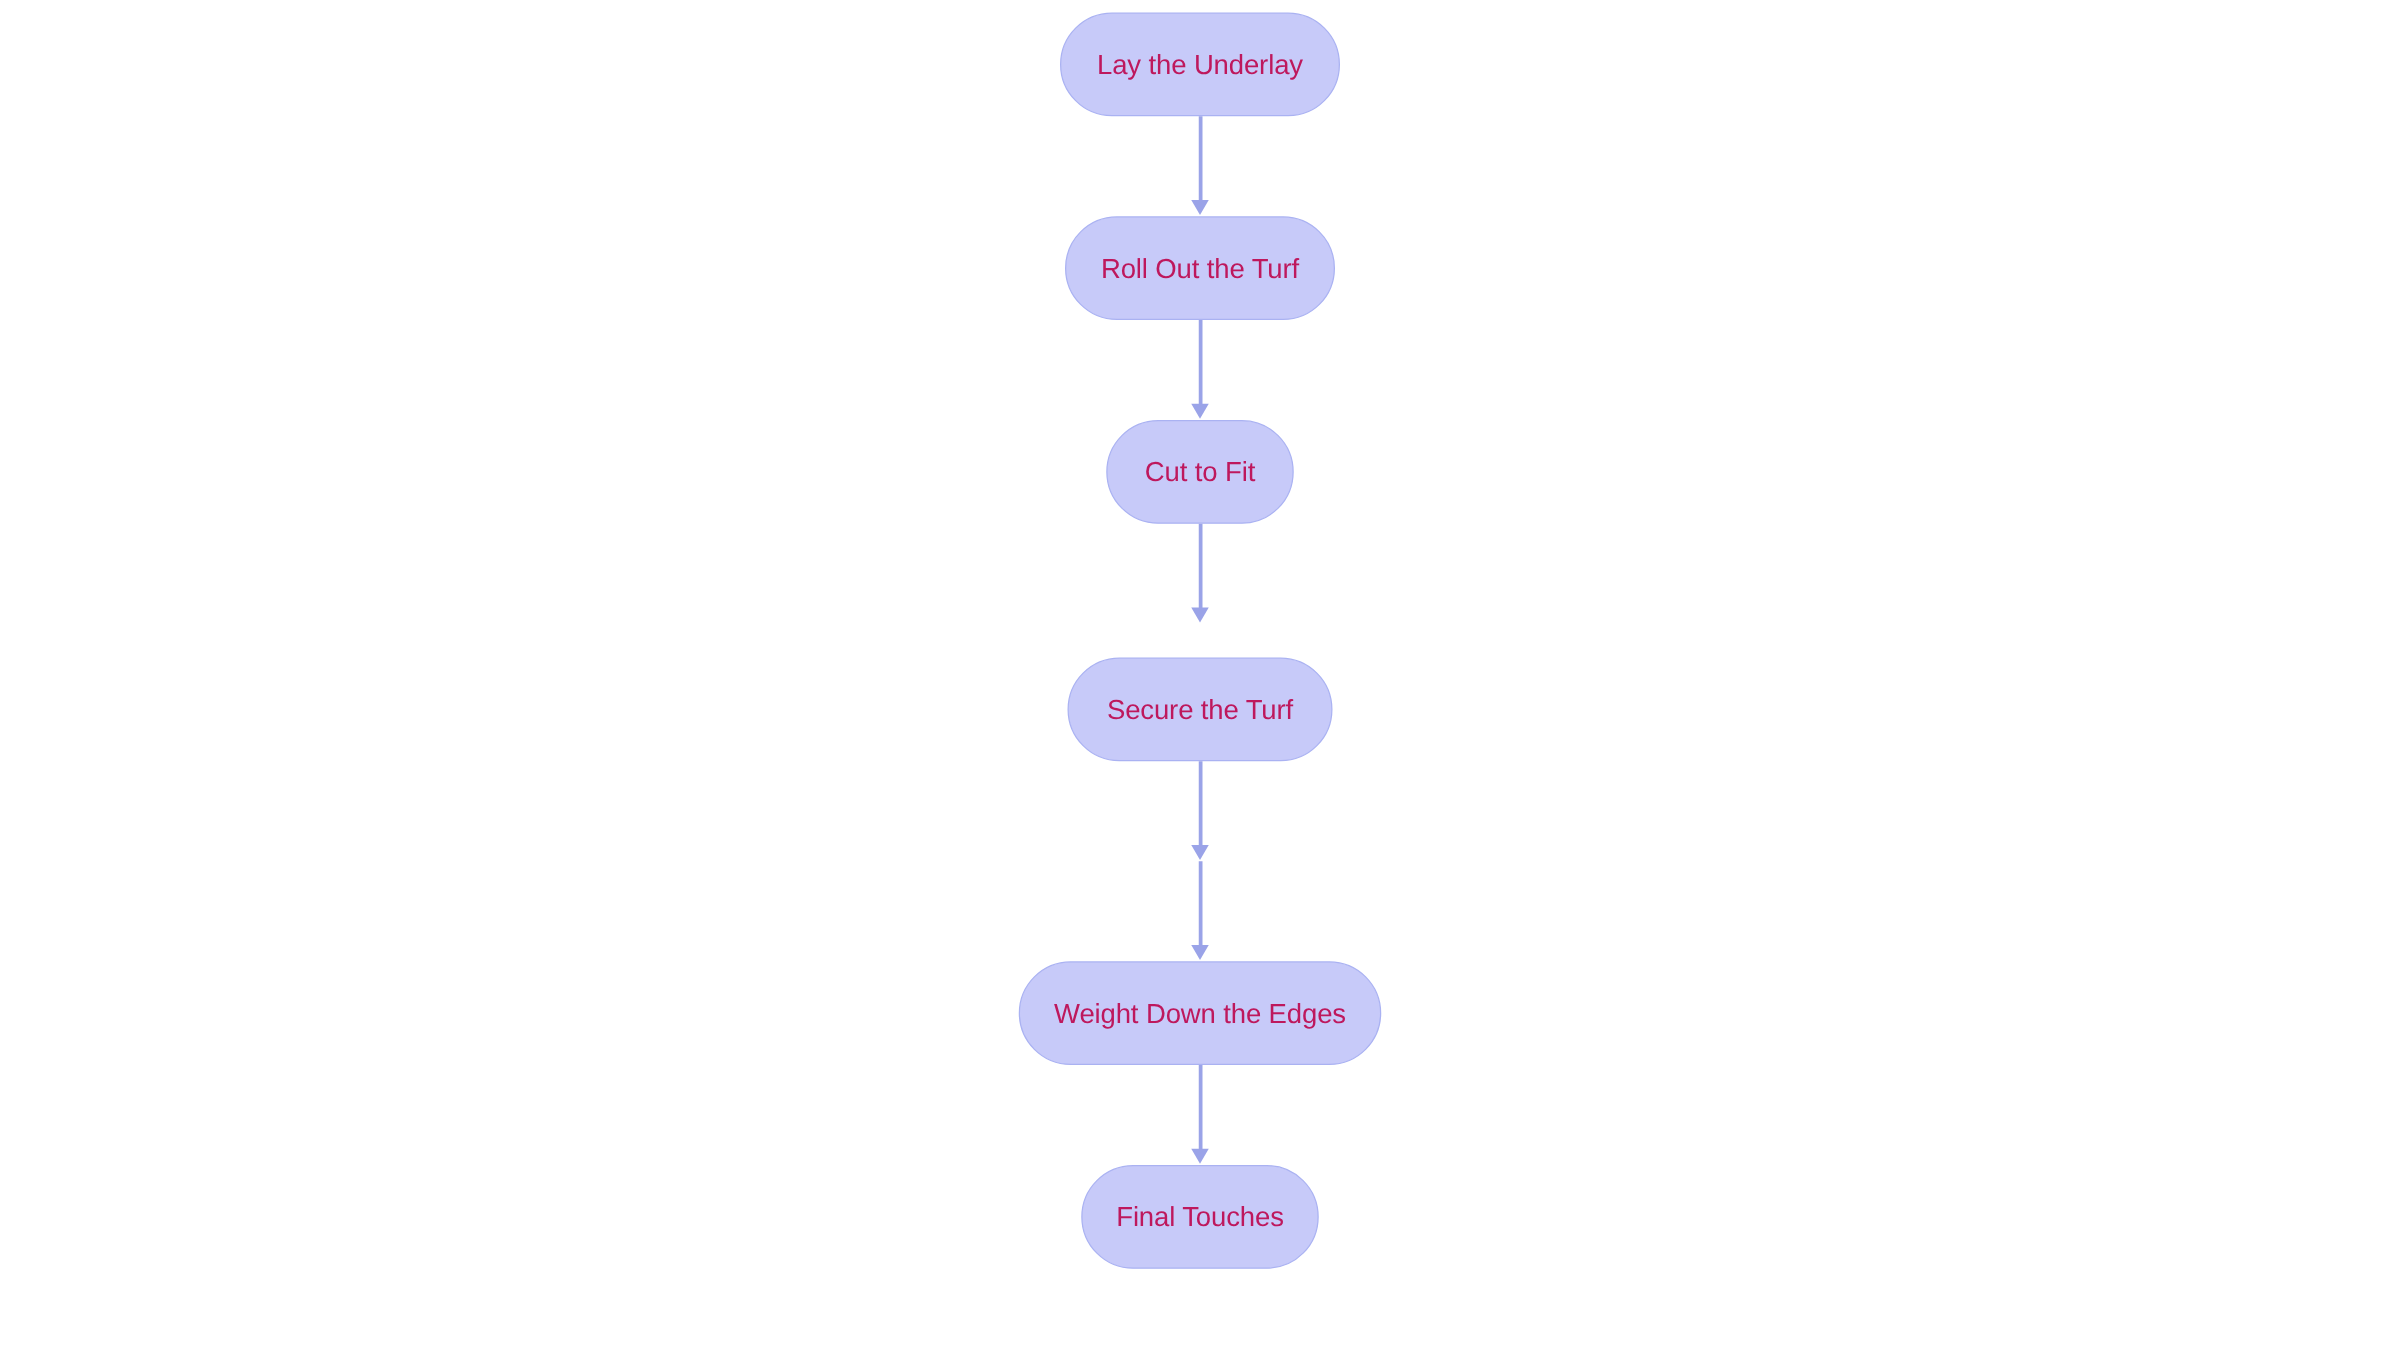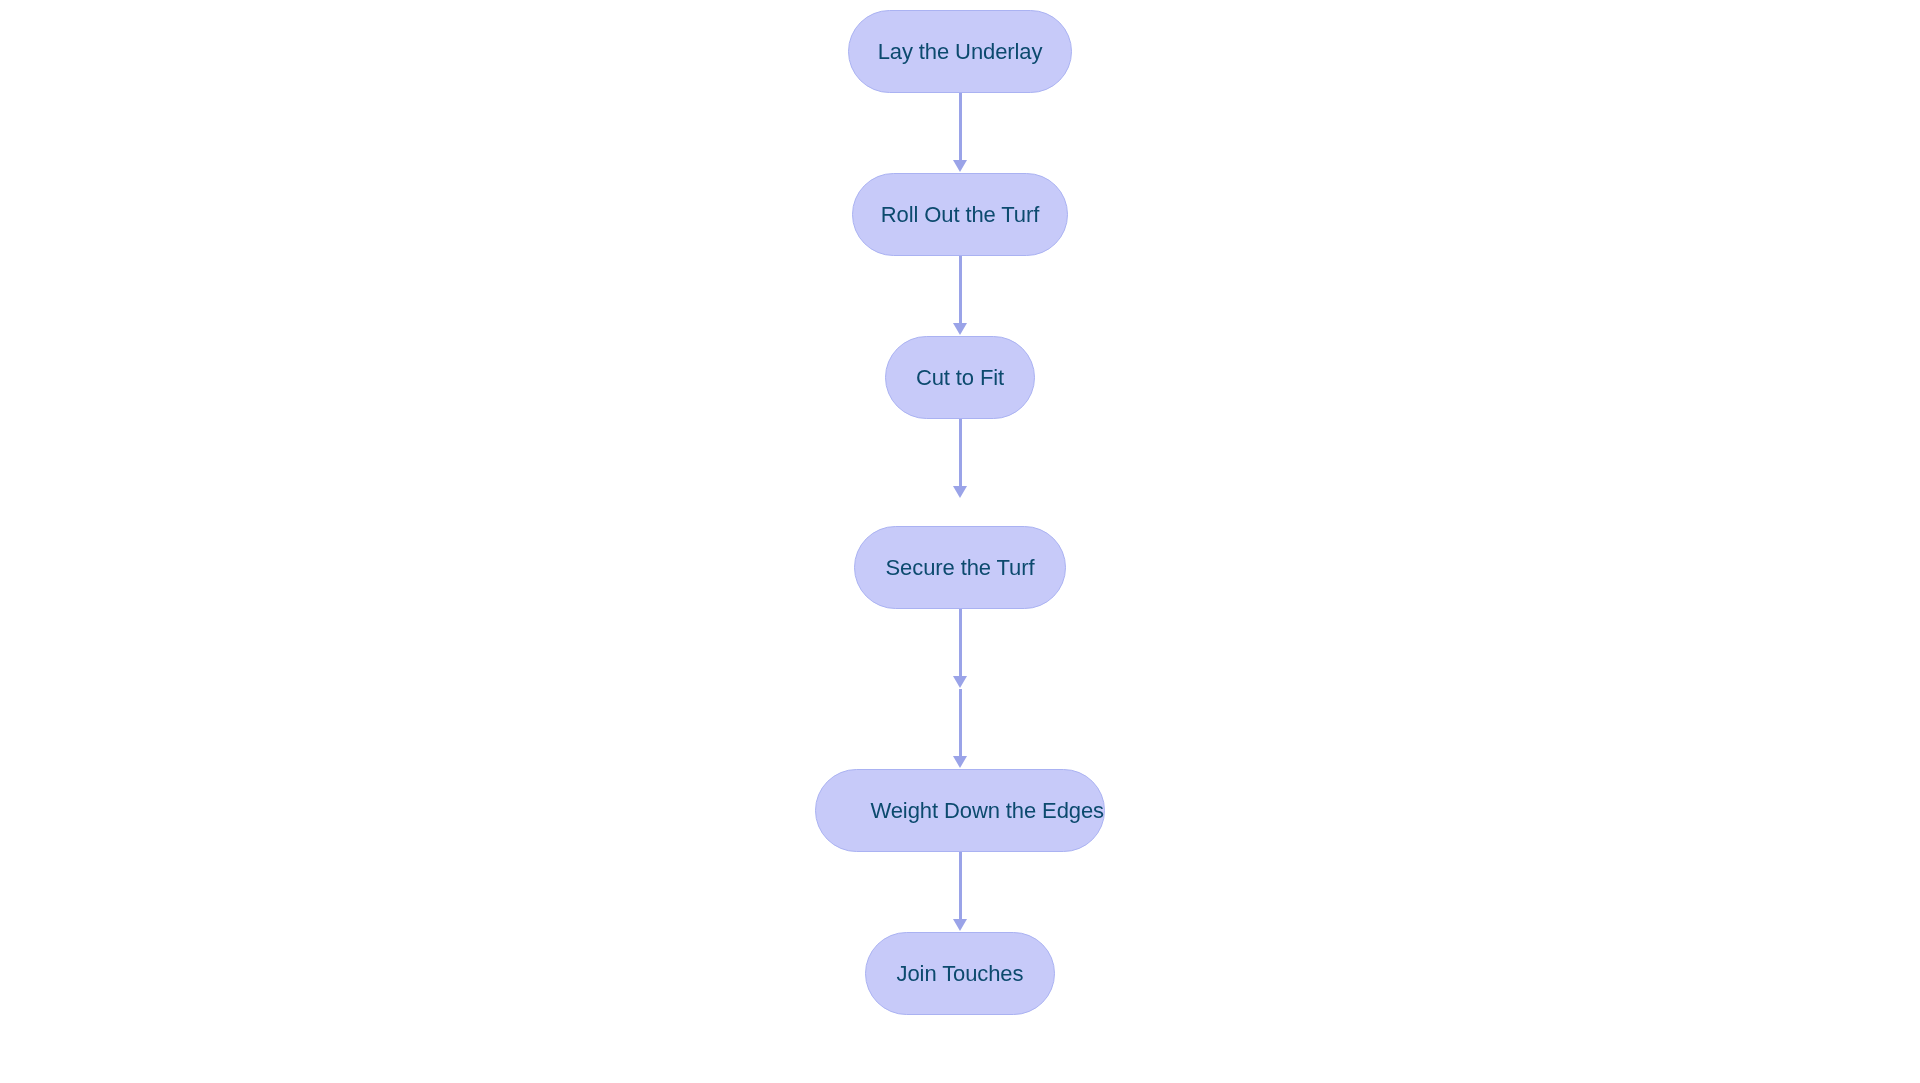--- a/index.html
+++ b/index.html
@@ -41,21 +41,21 @@
     border-radius: 41.5px;
     background: #c7caf9;
     border: 1.4px solid #aab2f2;
     display: flex;
     align-items: center;
     justify-content: center;
     flex: 0 0 auto;
   }
 
   .flow-node-label {
-    color: #0c4a6e;
+    color: #be185d;
     font-family: "Liberation Sans", "DejaVu Sans", sans-serif;
     font-size: 22px;
     font-weight: 400;
     letter-spacing: -0.1px;
     line-height: 1;
     white-space: nowrap;
     -webkit-font-smoothing: antialiased;
   }
 
   
@@ -82,21 +82,21 @@
     border-top: 12px solid #9aa3e8;
     margin-top: -1px;
   }
 
   
   .w-n0 { width: 224px; }
   .w-n1 { width: 216px; }
   .w-n2 { width: 150px; }
   .w-n3 { width: 212px; margin-top: 27px; }
   .w-n4 { width: 172px; }
-  .w-n5 { width: 290px; justify-content: flex-end; }
+  .w-n5 { width: 290px; }
   .w-n6 { width: 190px; }
 
   .top-spacer { height: 10px; flex: 0 0 auto; }
 </style>
 </head>
 <body>
 
 <div id="flowchart-canvas">
   <div class="flow-column">
 
@@ -147,17 +147,17 @@
     <div class="flow-node w-n5">
       <span class="flow-node-label">Weight Down the Edges</span>
     </div>
 
     <div class="flow-connector">
       <div class="connector-stem"></div>
       <div class="connector-arrowhead"></div>
     </div>
 
     <div class="flow-node w-n6">
-      <span class="flow-node-label">Join Touches</span>
+      <span class="flow-node-label">Final Touches</span>
     </div>
 
   </div>
 </div>
 
 </body></html>

